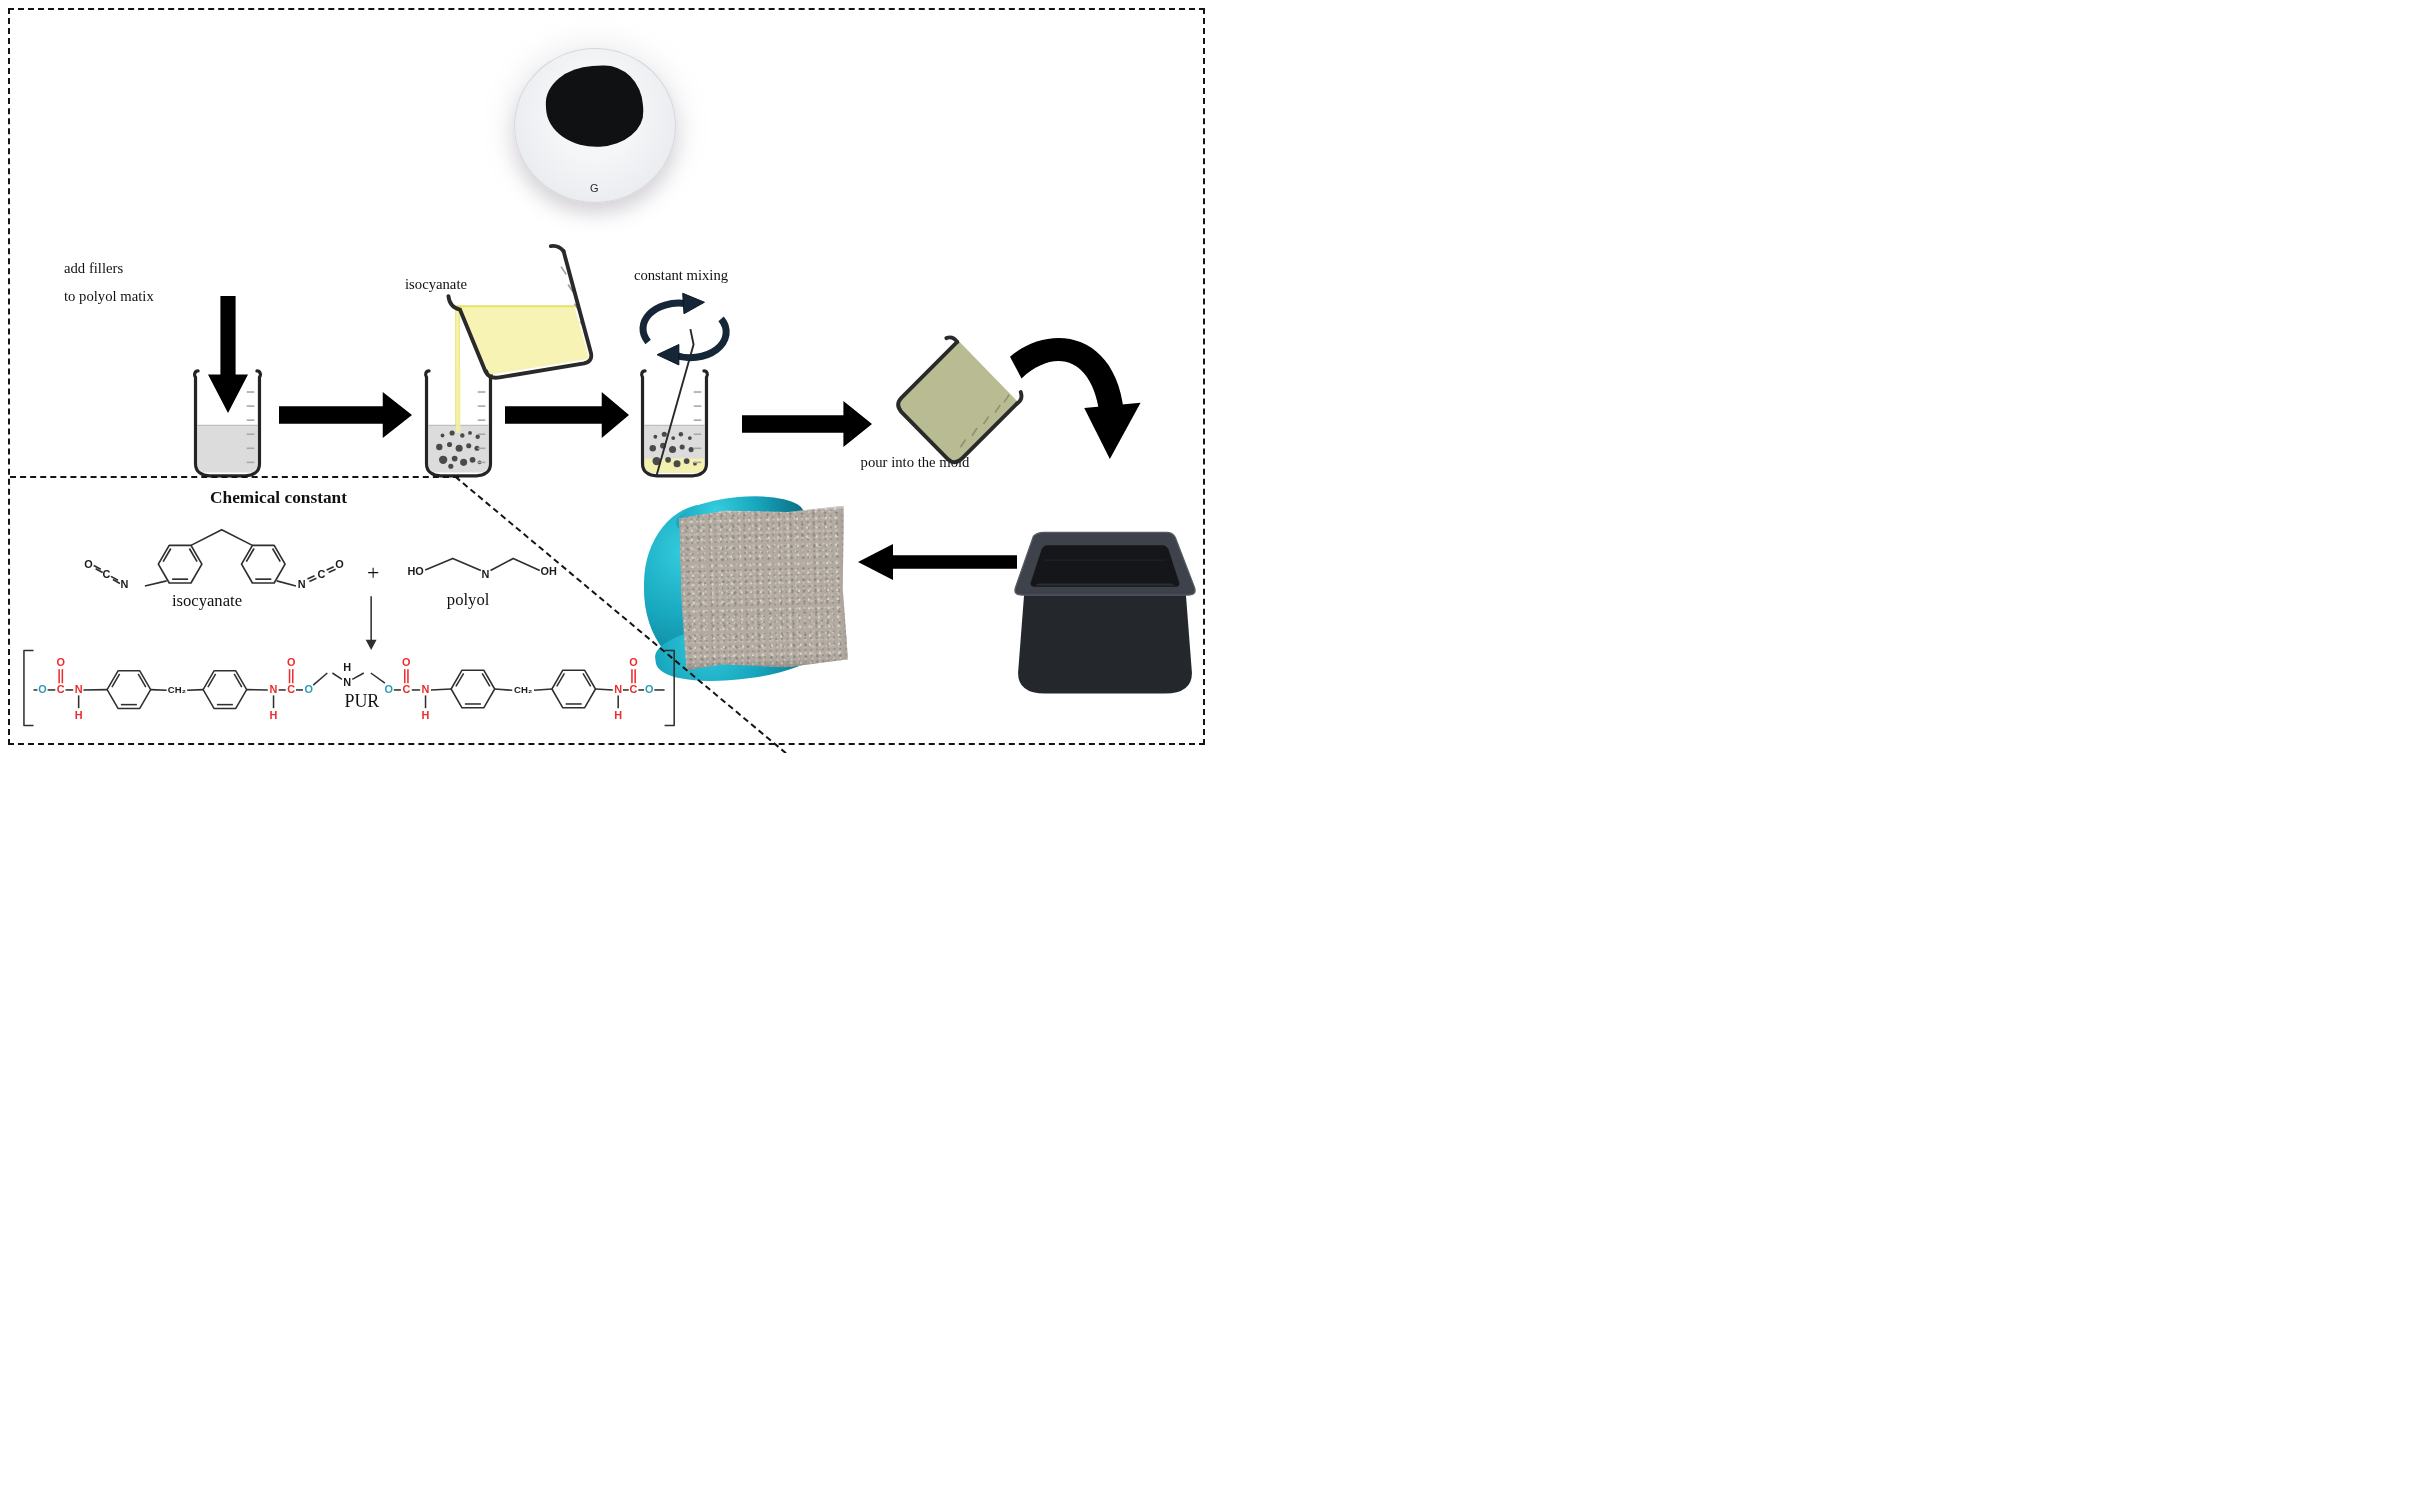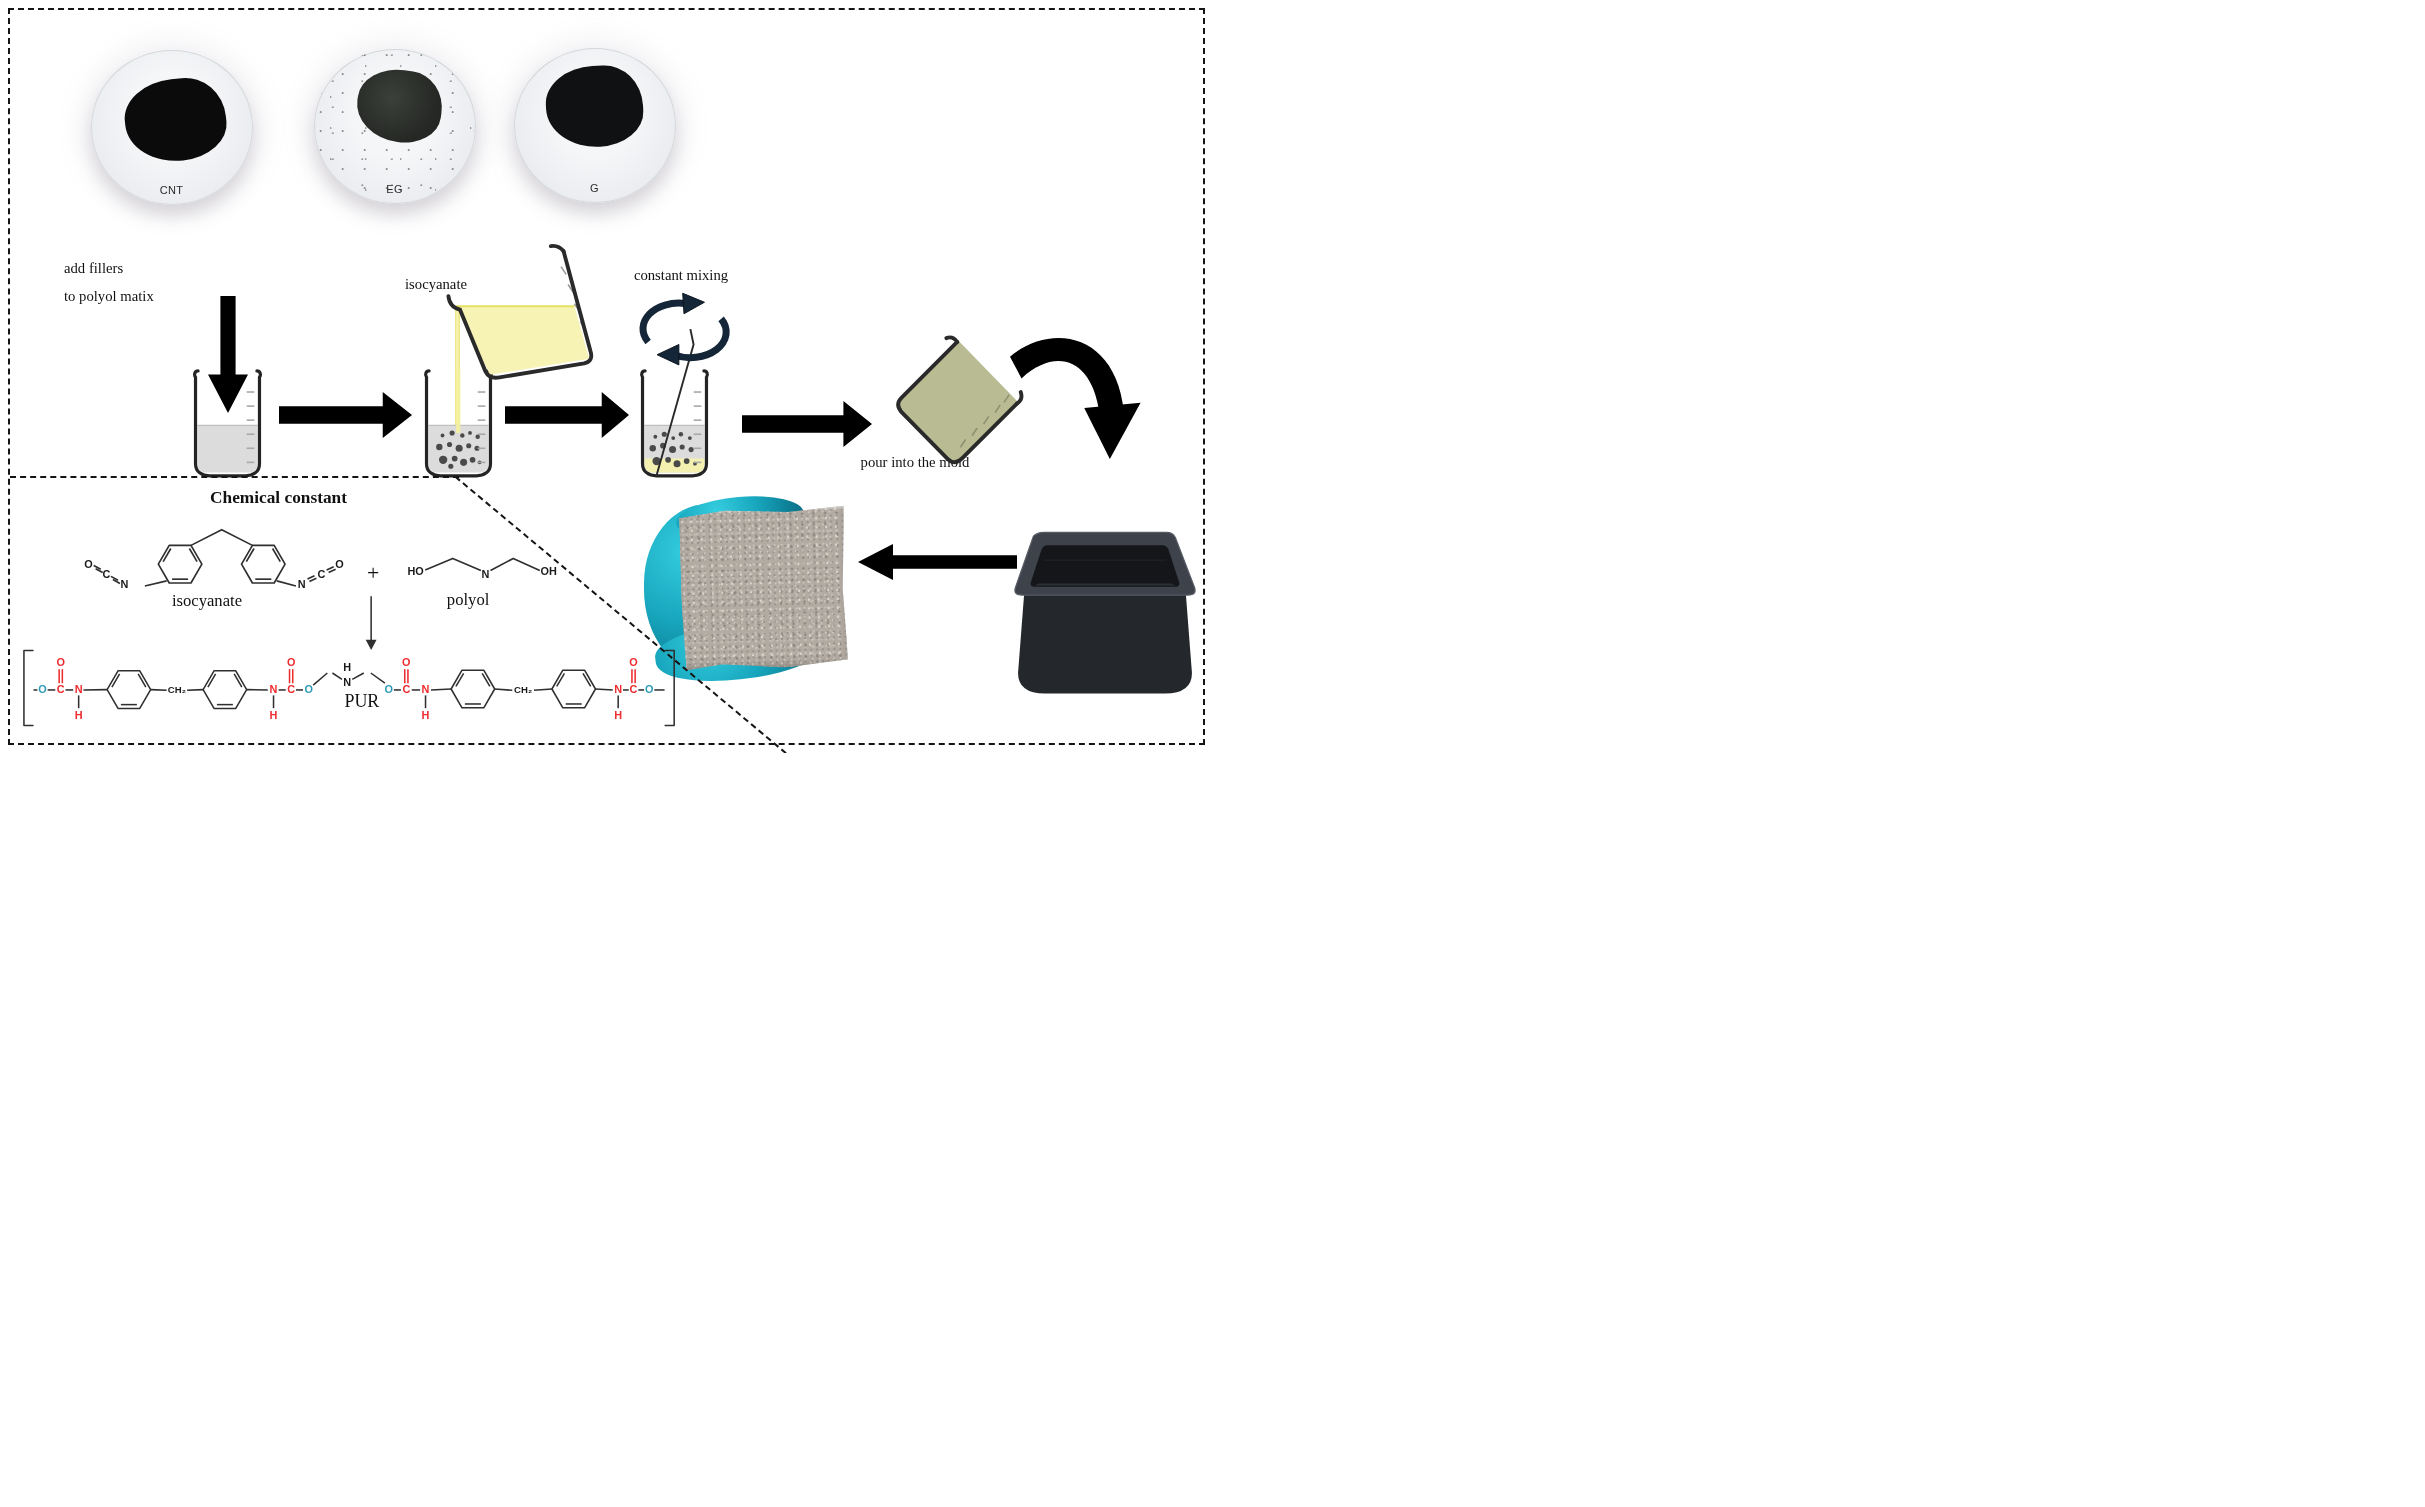--- a/index.html
+++ b/index.html
@@ -50,32 +50,21 @@
   text.atom{font-family:"Liberation Sans",sans-serif;font-weight:bold;font-size:17px;}
   text.atom-sm{font-family:"Liberation Sans",sans-serif;font-weight:bold;font-size:15px;}
 </style>
 </head>
 <body>
 
 <div id="canvas">
   <div class="frame"></div>
 
 
-  <div class="abs dish-box" style="left:72px;top:38px;">
-    <div class="dish"></div>
-    <div class="blob" style="left:53px;top:41px;width:101px;height:82px;background:#0b0b0c;transform:rotate(-6deg);"></div>
-    <div class="dish-label">CNT</div>
-  </div>
-
-  <div class="abs dish-box" style="left:295px;top:37px;">
-    <div class="dish"></div>
-    <div class="speckles"></div>
-    <div class="blob" style="left:62px;top:33px;width:85px;height:72px;background:radial-gradient(circle at 40% 40%, #3c403b, #242723 70%);transform:rotate(8deg);"></div>
-    <div class="dish-label">EG</div>
-  </div>
+
 
   <div class="abs dish-box" style="left:495px;top:36px;">
     <div class="dish"></div>
     <div class="blob" style="left:51px;top:29.5px;width:97px;height:81px;background:#101112;transform:rotate(-3deg);"></div>
     <div class="dish-label">G</div>
   </div>
 
 
   <div class="abs flow-label" style="left:64px;top:254px;line-height:28px;">
     <div>add fillers</div>

